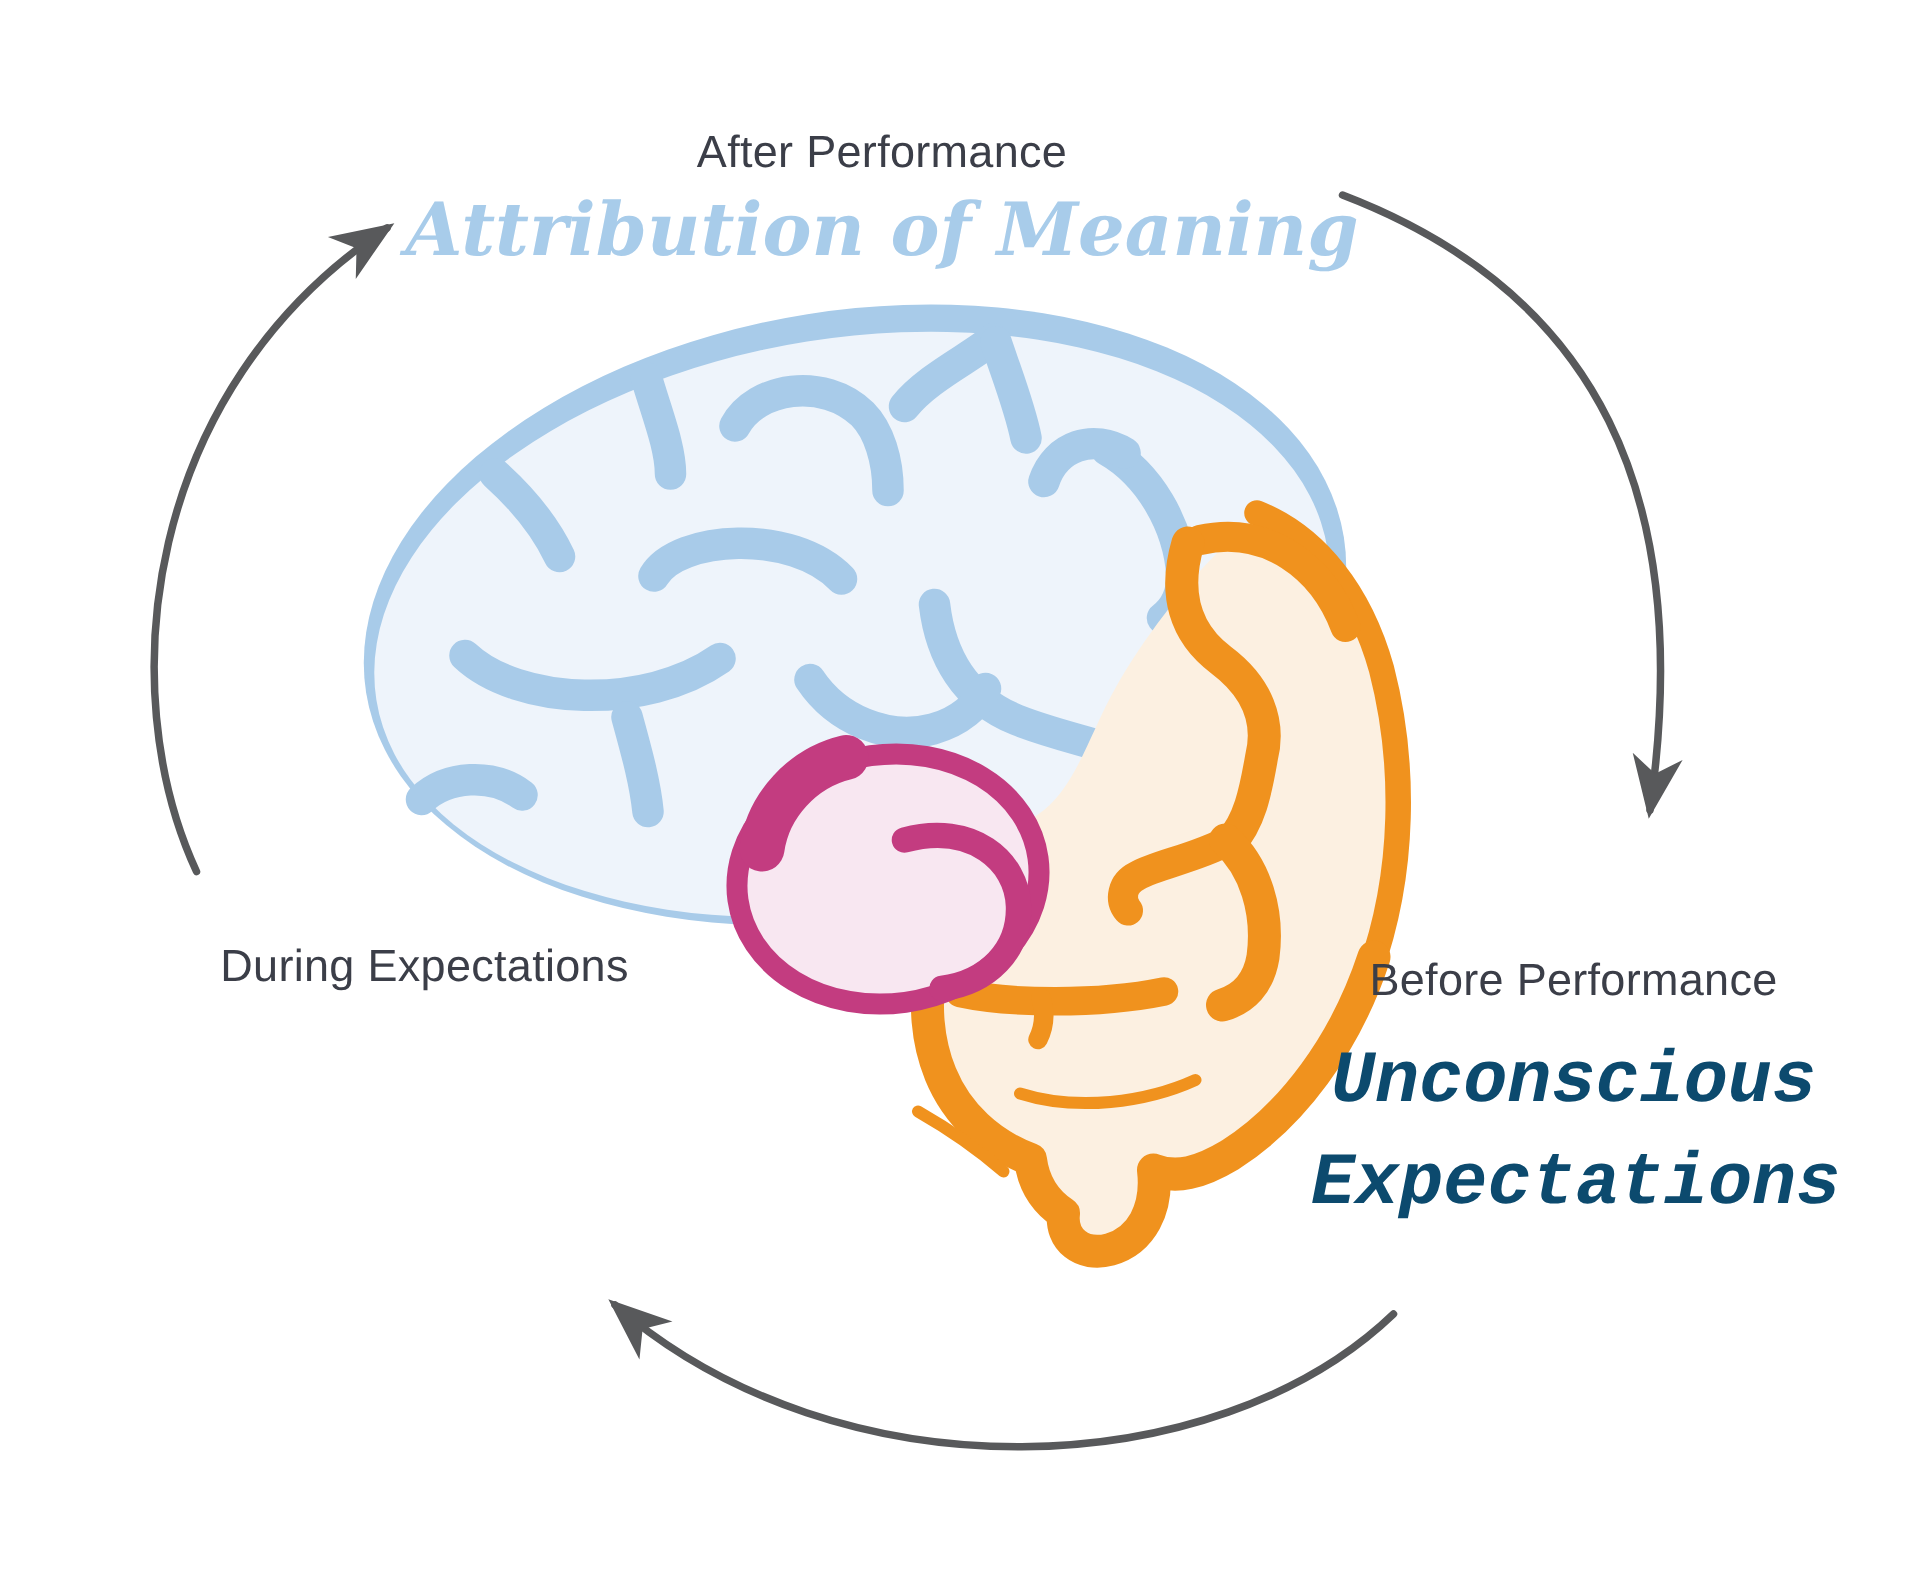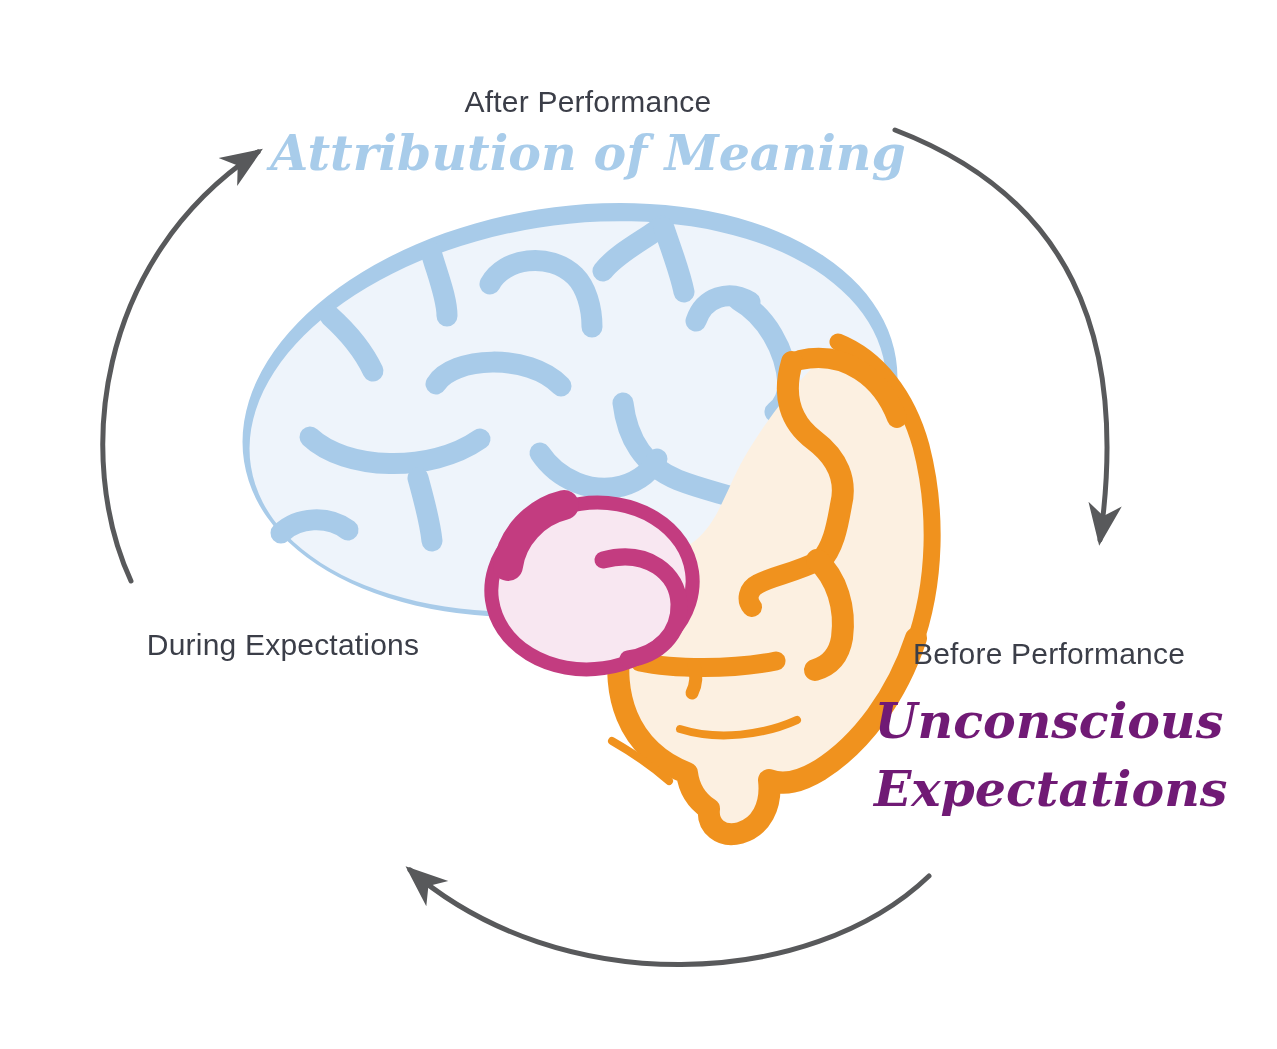--- a/index.html
+++ b/index.html
@@ -22,21 +22,21 @@
     font-size:49px;line-height:60px;
   }
   .stage-top{left:588px;top:83px;white-space:nowrap;}
   .stage-top .concept{margin-top:2px;}
   .stage-left{left:283px;top:626px;}
   .stage-left .concept{width:310px;margin:14px auto 0;line-height:68px;}
   .stage-right{left:1049px;top:635px;}
   .stage-right .concept{width:350px;margin:14px auto 0;line-height:68px;}
   .c-blue{color:#A8CCEA;}
   .c-pink{color:#C1508C;}
-  .c-orange{color:#701a75;}
+  .c-orange{color:#0c4a6e;font-family:Liberation Mono, monospace;}
 </style>
 </head>
 <body>
 
 <div class="canvas">
 
   <svg class="illustration" viewBox="0 0 1277 1049" aria-hidden="true">
     <defs>
       <marker id="ah" viewBox="0 0 10 10" refX="8.6" refY="5" markerWidth="9.6" markerHeight="8.4" orient="auto">
         <path d="M0,1 L10,5 L0,9 L2.8,5 Z" fill="#58595B"></path>

